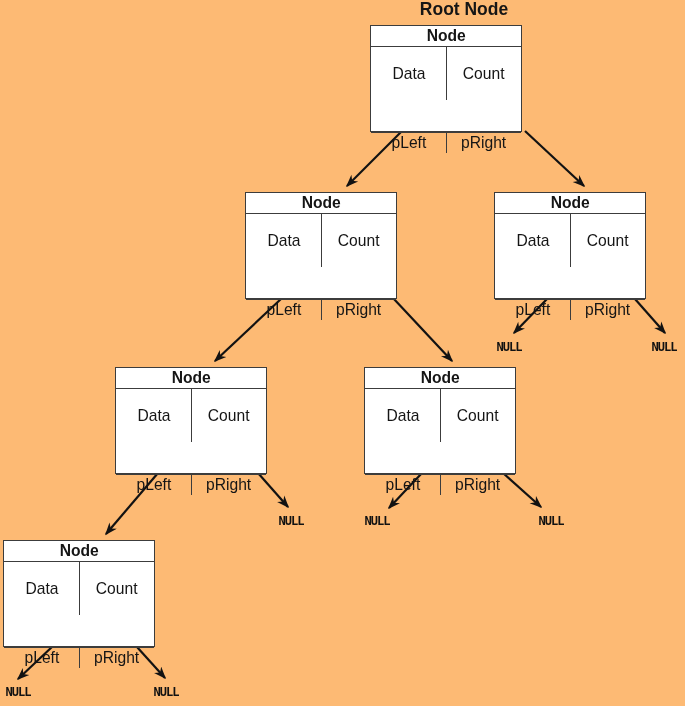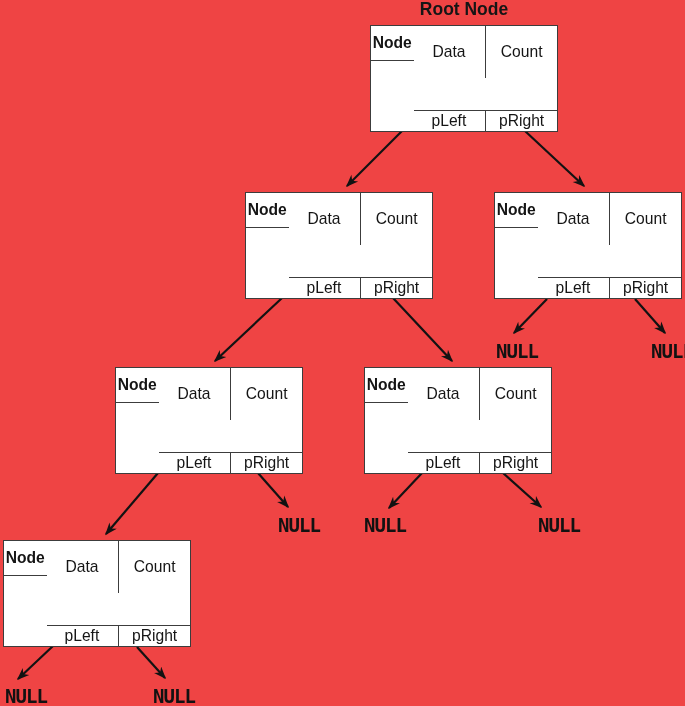--- a/index.html
+++ b/index.html
@@ -1,20 +1,20 @@
 <!DOCTYPE html>
 <html><head>
 <meta charset="utf-8">
 <style>
   html, body { margin: 0; padding: 0; background: #ffffff; }
   #canvas {
     position: relative;
     width: 685px;
     height: 706px;
-    background: #ef4444;
+    background: #fdba74;
     font-family: "Liberation Sans", sans-serif;
     overflow: hidden;
   }
   #arrow-layer {
     position: absolute;
     left: 0; top: 0;
     width: 685px; height: 706px;
     pointer-events: none;
   }
   .diagram-title {
@@ -26,27 +26,27 @@
     color: #151515;
     white-space: nowrap;
   }
   .diagram-title > span, .cell > span, .hdr > span {
     display: inline-block;
     transform: scaleX(0.92);
     transform-origin: center;
   }
   .node {
     position: absolute;
-    width: 188px;
+    width: 152px;
     height: 107px;
     box-sizing: border-box;
     border: 1.5px solid #3c3c3c;
     background: #ffffff;
     display: flex;
-    flex-direction: row;
+    flex-direction: column;
   }
   .hdr {
     height: 35px;
     box-sizing: border-box;
     border-bottom: 1.5px solid #3c3c3c;
     display: flex;
     align-items: center;
     justify-content: center;
     font-size: 17px;
     font-weight: bold;
@@ -66,26 +66,25 @@
     font-weight: normal;
     color: #151515;
     box-sizing: border-box;
   }
   .cell.right { border-left: 1.5px solid #3c3c3c; }
   .cell.bottom { border-top: 1.5px solid #3c3c3c; margin-top: 32px; }
   .null-label {
     position: absolute;
     transform: translateX(-50%);
     font-family: "DejaVu Sans Mono", monospace;
-    font-size: 19px;
+    font-size: 12px;
     font-weight: bold;
     color: #121212;
     letter-spacing: -1px;
     white-space: nowrap;
-    margin-left: 8px;
   }
 </style>
 </head>
 <body>
 
 <div id="canvas">
 
   <svg id="arrow-layer" viewBox="0 0 685 706" xmlns="http://www.w3.org/2000/svg">
     <defs>
       <marker id="ah" markerWidth="15" markerHeight="12" refX="11.5" refY="5" orient="auto" markerUnits="userSpaceOnUse">

